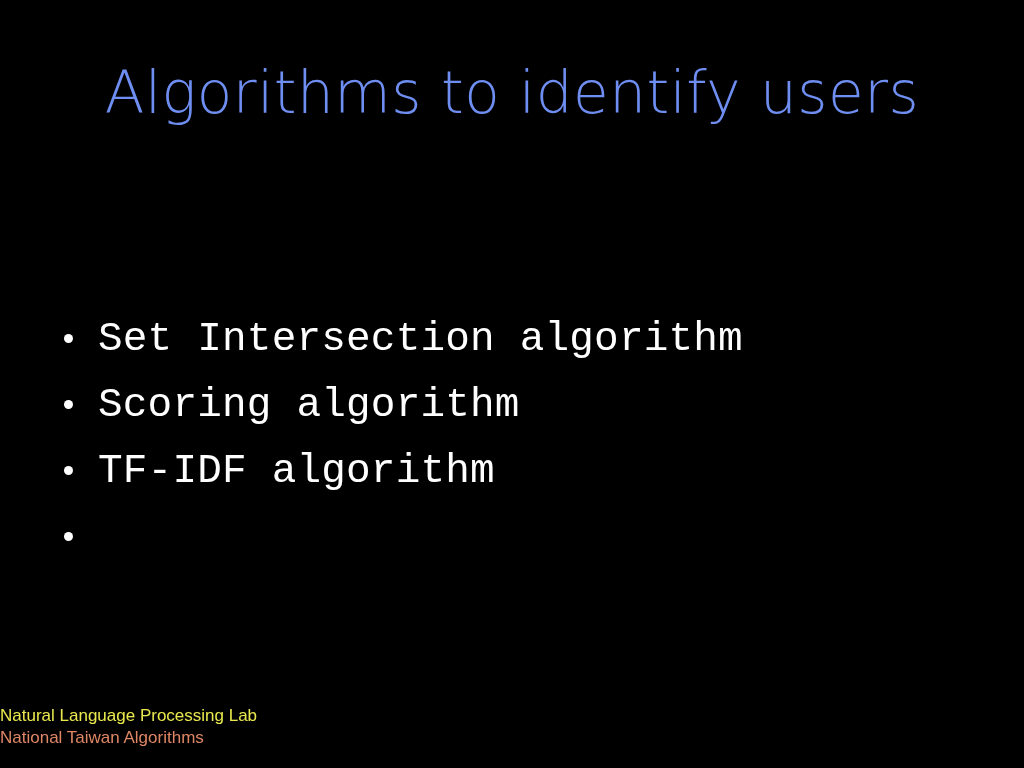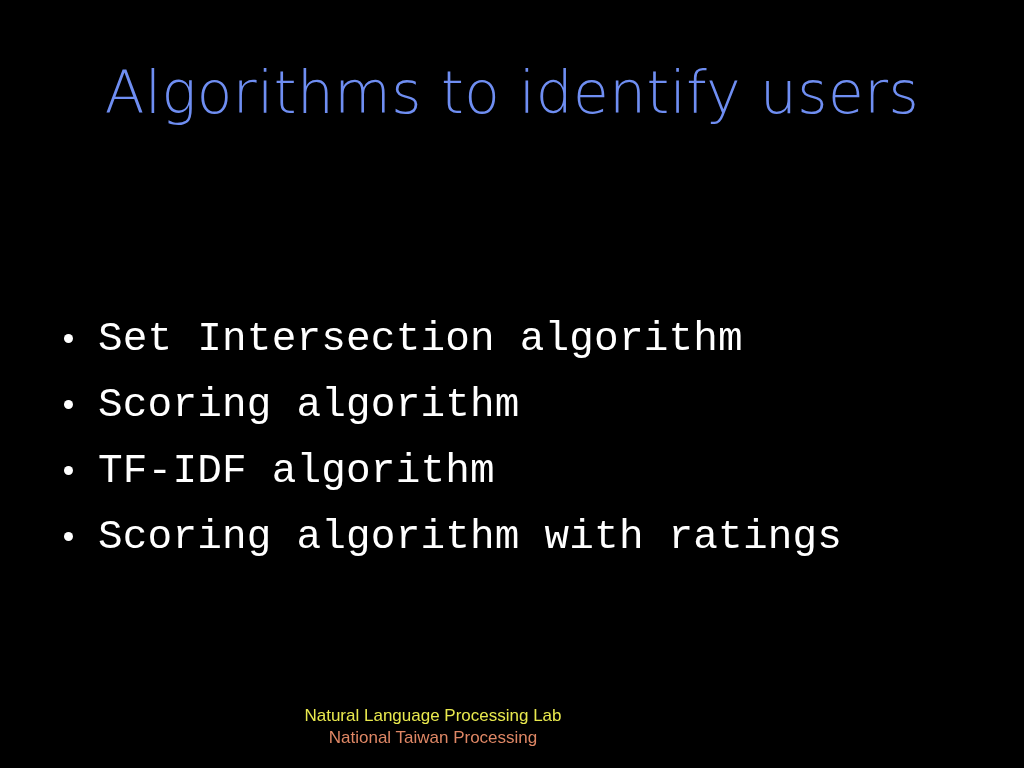--- a/index.html
+++ b/index.html
@@ -74,21 +74,20 @@
   .bullet-text {
     display: inline-block;
   }
 
   
   #footer {
     position: absolute;
     left: 0;
     top: 705px;
     width: 866px;
-    text-align: center;
   }
   #footer-line-1 {
     display: block;
     font-family: "Liberation Sans", sans-serif;
     font-size: 17px;
     line-height: 22px;
     font-weight: 400;
     color: #e9e94e;
     white-space: nowrap;
   }
@@ -121,23 +120,22 @@
       <span class="bullet-text">Scoring algorithm</span>
     </li>
 
     <li class="bullet-item">
       <span class="bullet-marker"></span>
       <span class="bullet-text">TF-IDF algorithm</span>
     </li>
 
     <li class="bullet-item">
       <span class="bullet-marker"></span>
-      <span class="bullet-text">Scoring algorithm with ratings</span>
     </li>
 
   </ul>
 
   <div id="footer">
     <span id="footer-line-1">Natural Language Processing Lab</span>
-    <span id="footer-line-2">National Taiwan Processing</span>
+    <span id="footer-line-2">National Taiwan Algorithms</span>
   </div>
 
 </div>
 
 </body></html>

